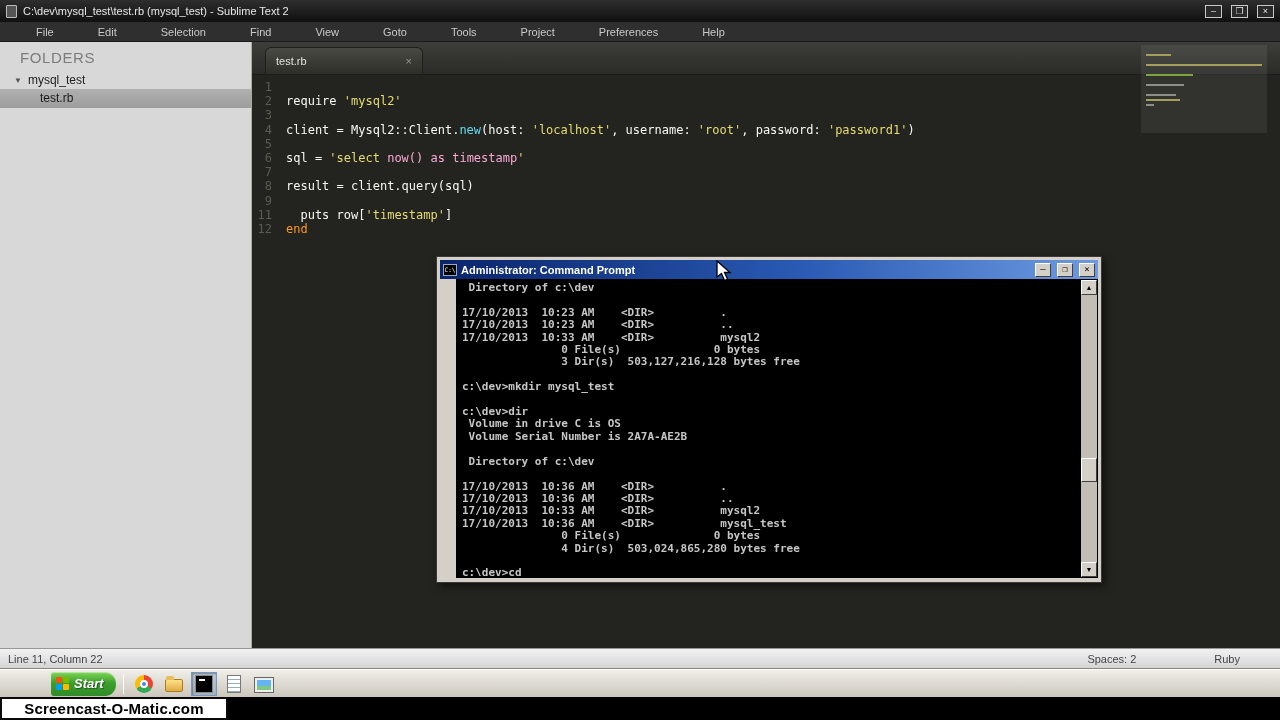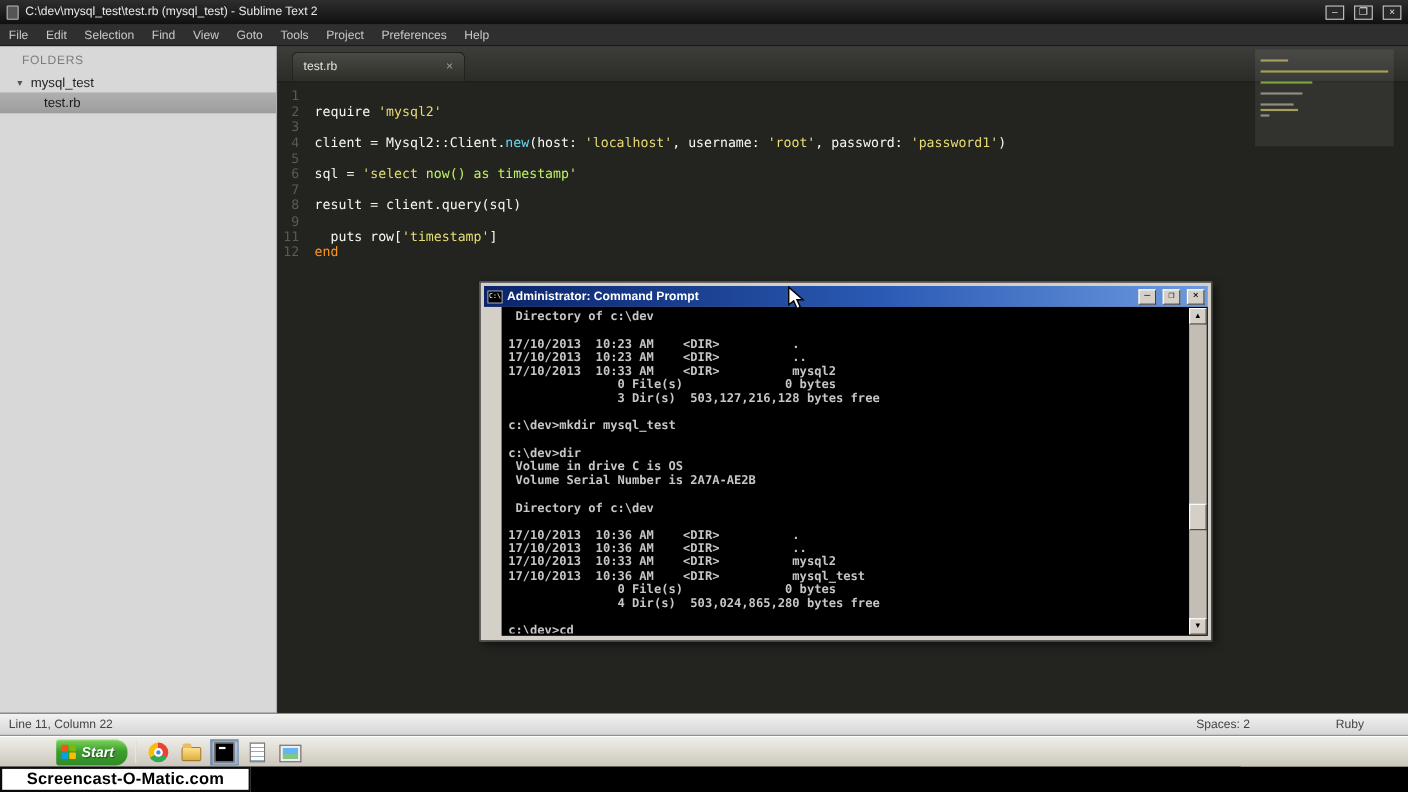--- a/index.html
+++ b/index.html
@@ -16,28 +16,28 @@
   .app-icon { width:11px; height:13px; border:1px solid #bbb; background:#555;
               border-radius:1px; }
   .tb-title { flex:0 1 auto; white-space:nowrap; }
   .tb-spacer { flex:1; }
   .win-btn { width:17px; height:13px; border:1px solid #c9c9c9; color:#e5e5e5;
              font-size:9px; line-height:11px; text-align:center; margin-left:3px;
              background:#2a2a2a; }
   .menubar { height:20px; flex:0 0 20px; background:#2f2f2f; color:#c9c9c9;
              display:flex; align-items:center; font-size:11px;
              border-bottom:1px solid #1a1a1a; }
-  .menu-item { padding:0 8px; cursor:default; }
+  .menu-item { padding:0 8px; cursor:default;margin-left:28px; }
 
   .app-body { flex:1; display:flex; min-height:0; }
 
   
   .sidebar { width:252px; flex:0 0 252px; background:#d8d8d8;
              border-right:1px solid #aaa; color:#333; overflow:hidden; }
-  .sb-header { padding:7px 0 5px 20px; font-size:11px; letter-spacing:.6px;
+  .sb-header { padding:7px 0 5px 20px; font-size:15px; letter-spacing:.6px;
                color:#7c7c7c; }
   .folder-row { display:flex; align-items:center; gap:6px; padding:2px 0 2px 14px;
                 font-size:12px; color:#222; }
   .disclosure { font-size:8px; color:#555; }
   .file-row { padding:2px 0 3px 40px; font-size:12px; color:#1a1a1a;
               background:linear-gradient(#b0b0b0,#9d9d9d); }
 
   
   .editor { flex:1; position:relative; display:flex; flex-direction:column;
             background:#23241f; min-width:0; }
@@ -50,21 +50,21 @@
          padding:0 10px; color:#e3e3dd; font-size:11px; }
   .tab-close { color:#9a9a90; font-size:11px; }
   .code-wrap { flex:1; padding-top:5px; overflow:hidden;
                font-family:"DejaVu Sans Mono", monospace; font-size:12px;
                line-height:14.2px; color:#f8f8f2; }
   .code-line { display:flex; white-space:pre; }
   .line-num { flex:0 0 34px; width:34px; text-align:right; padding-right:14px;
               color:#5b5b52; }
   .tk-plain  { color:#f8f8f2; }
   .tk-string { color:#e6db74; }
-  .tk-green  { color:#bef264; }
+  .tk-green  { color:#f9a8d4; }
   .tk-blue   { color:#66d9ef; }
   .tk-orange { color:#fd971f; }
 
   .minimap { position:absolute; top:3px; right:13px; width:126px; height:88px;
              background:rgba(255,255,255,0.07); padding:4px 0 0 5px; }
   .mini-line { height:2px; margin-bottom:3px; background:#8e8e86; }
   .mini-empty { background:transparent; }
 
   
   .statusbar { height:21px; flex:0 0 21px; background:linear-gradient(#f2f2f2,#d4d4d4);

